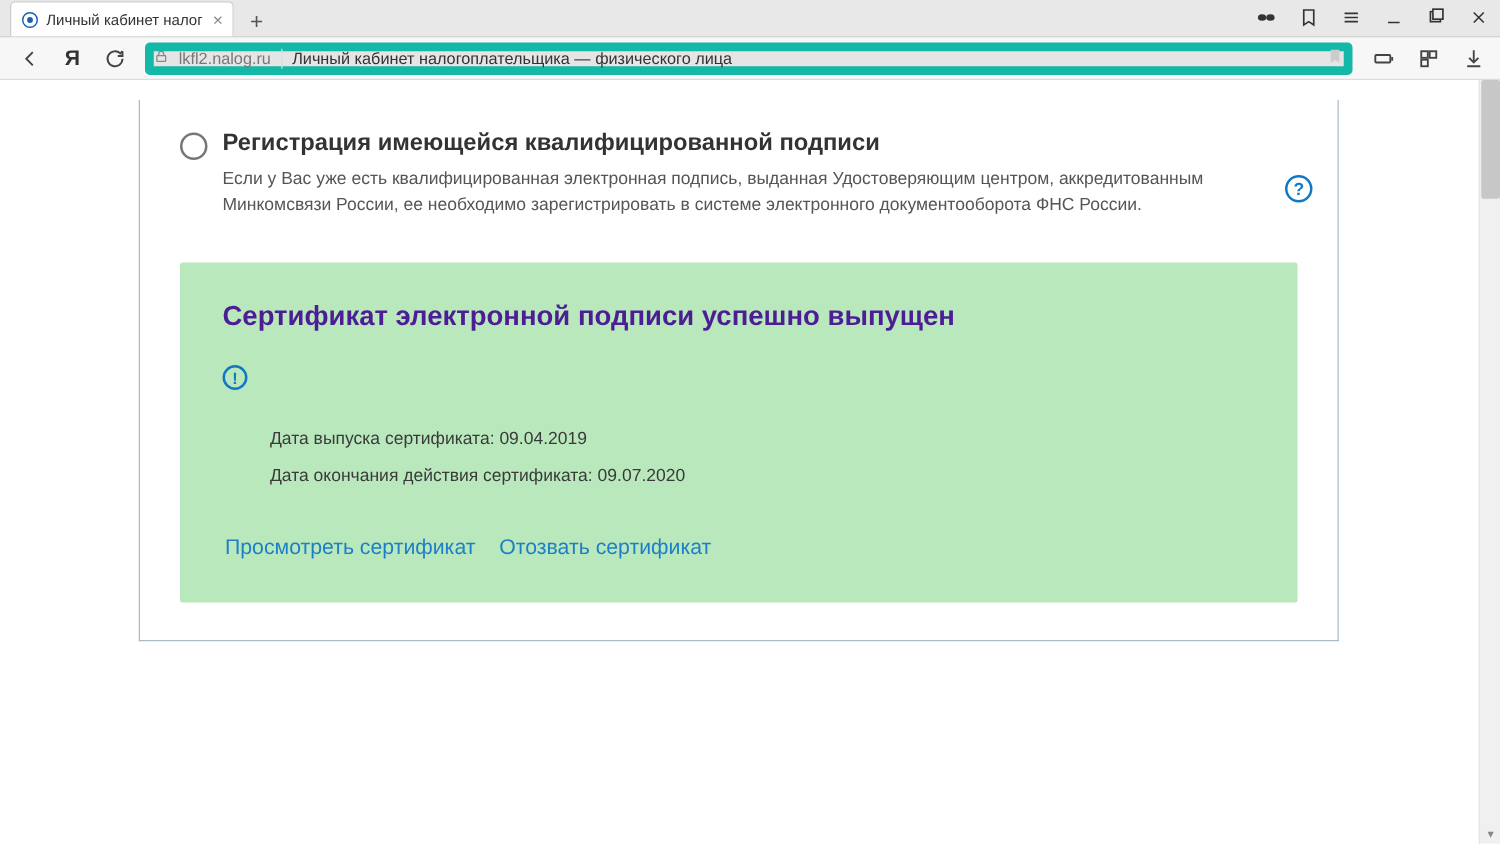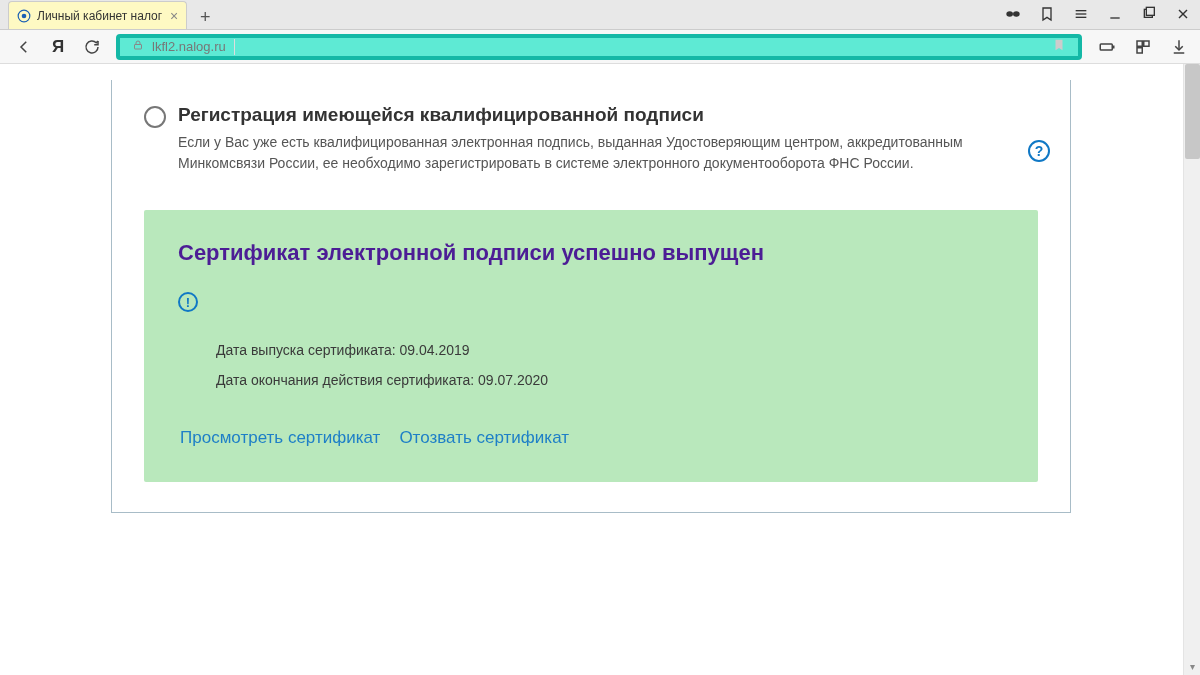--- a/index.html
+++ b/index.html
@@ -1,36 +1,36 @@
 <!DOCTYPE html>
 <html><head>
   <meta charset="utf-8">
   <style>
     * { margin: 0; padding: 0; box-sizing: border-box; }
     body { font-family: Arial, Helvetica, sans-serif; background: #fff; width: 1200px; height: 675px; overflow: hidden; }
 
     
     .browser-tabs { height: 30px; background: #e8e8e8; display: flex; align-items: flex-end; border-bottom: 1px solid #ccc; }
-    .tab { height: 28px; background: #fef9c3; border: 1px solid #ccc; border-bottom: none; border-radius: 4px 4px 0 0; display: flex; align-items: center; padding: 0 8px; margin-left: 8px; font-size: 12px; color: #333; max-width: 180px; }
+    .tab { height: 28px; background: #ffffff; border: 1px solid #ccc; border-bottom: none; border-radius: 4px 4px 0 0; display: flex; align-items: center; padding: 0 8px; margin-left: 8px; font-size: 12px; color: #333; max-width: 180px; }
     .tab-icon { width: 14px; height: 14px; border-radius: 50%; margin-right: 6px; flex-shrink: 0; display: flex; align-items: center; justify-content: center; }
     .tab-icon svg { width: 14px; height: 14px; }
     .tab-title { white-space: nowrap; overflow: hidden; text-overflow: ellipsis; flex: 1; }
     .tab-close { margin-left: 8px; color: #888; font-size: 14px; cursor: pointer; }
     .new-tab { width: 24px; height: 24px; display: flex; align-items: center; justify-content: center; color: #555; font-size: 18px; margin-left: 6px; cursor: pointer; }
 
     .window-controls { margin-left: auto; display: flex; align-items: center; height: 30px; }
     .win-ctl { width: 34px; height: 28px; display: flex; align-items: center; justify-content: center; color: #444; }
     .win-ctl svg { width: 16px; height: 16px; }
 
     
     .addr-bar { height: 34px; background: #f7f7f7; border-bottom: 1px solid #ddd; display: flex; align-items: center; padding: 0 10px 0 14px; gap: 14px; }
     .nav-btn { width: 20px; height: 20px; display: flex; align-items: center; justify-content: center; color: #555; cursor: pointer; }
     .nav-btn svg { width: 18px; height: 18px; stroke: #444; }
     .yandex-btn { font-family: Arial; font-weight: bold; font-size: 17px; color: #333; }
-    .url-box { flex: 1; height: 26px; background: #5eead4; border: 4px solid #14b8a6; border-radius: 4px; display: flex; align-items: center; padding: 0 12px; gap: 8px; font-size: 13px; }
+    .url-box { flex: 1; height: 26px; background: #e5e5e5; border: 7px solid #14b8a6; border-radius: 4px; display: flex; align-items: center; padding: 0 0; gap: 8px; font-size: 13px; }
     .lock-icon { color: #888; }
     .url-host { color: #777; }
     .url-title { color: #333; }
     .url-sep { width: 1px; height: 16px; background: #ddd; }
     .bookmark-icon { color: #bbb; margin-left: auto; }
     .ext-icon { width: 22px; height: 22px; display: flex; align-items: center; justify-content: center; color: #444; }
     .ext-icon svg { width: 18px; height: 18px; }
 
     
     .viewport { width: 1200px; height: calc(675px - 64px); position: relative; background: #fff; }
@@ -126,20 +126,21 @@
   </div>
   <div class="url-box">
     <span class="lock-icon">
       <svg width="12" height="12" viewBox="0 0 24 24" fill="none" stroke="#888" stroke-width="2">
           <rect x="5" y="11" width="14" height="9" rx="1"></rect>
           <path d="M8 11V8a4 4 0 0 1 8 0v3"></path>
         </svg>
     </span>
     <span class="url-host">lkfl2.nalog.ru</span>
     <span class="url-sep"></span>
+    <span class="url-title">Личный кабинет налогоплательщика — физического лица</span>
     <span class="bookmark-icon">
       <svg width="14" height="14" viewBox="0 0 24 24" fill="#ccc">
           <path d="M6 3h12v18l-6-4-6 4z"></path>
         </svg>
     </span>
   </div>
   <div class="ext-icon">
     <svg viewBox="0 0 24 24" fill="none" stroke="#444" stroke-width="2">
         <rect x="3" y="8" width="16" height="8" rx="1"></rect>
         <line x1="21" y1="10" x2="21" y2="14"></line>

